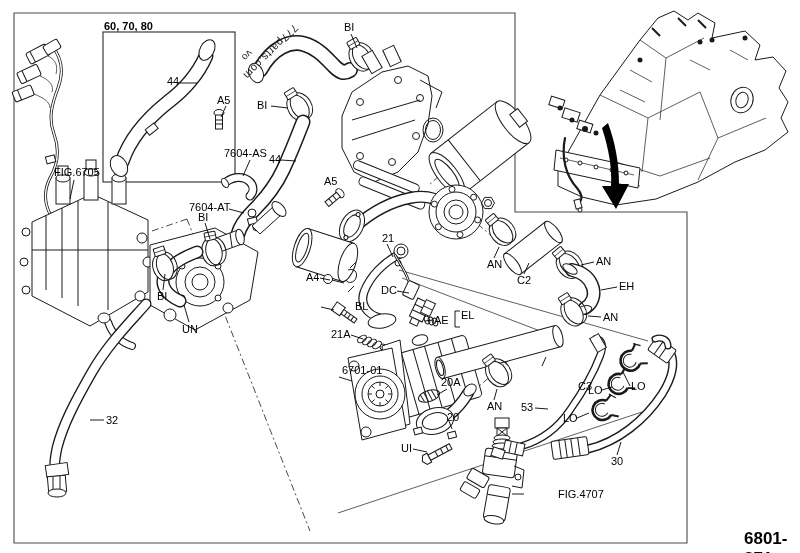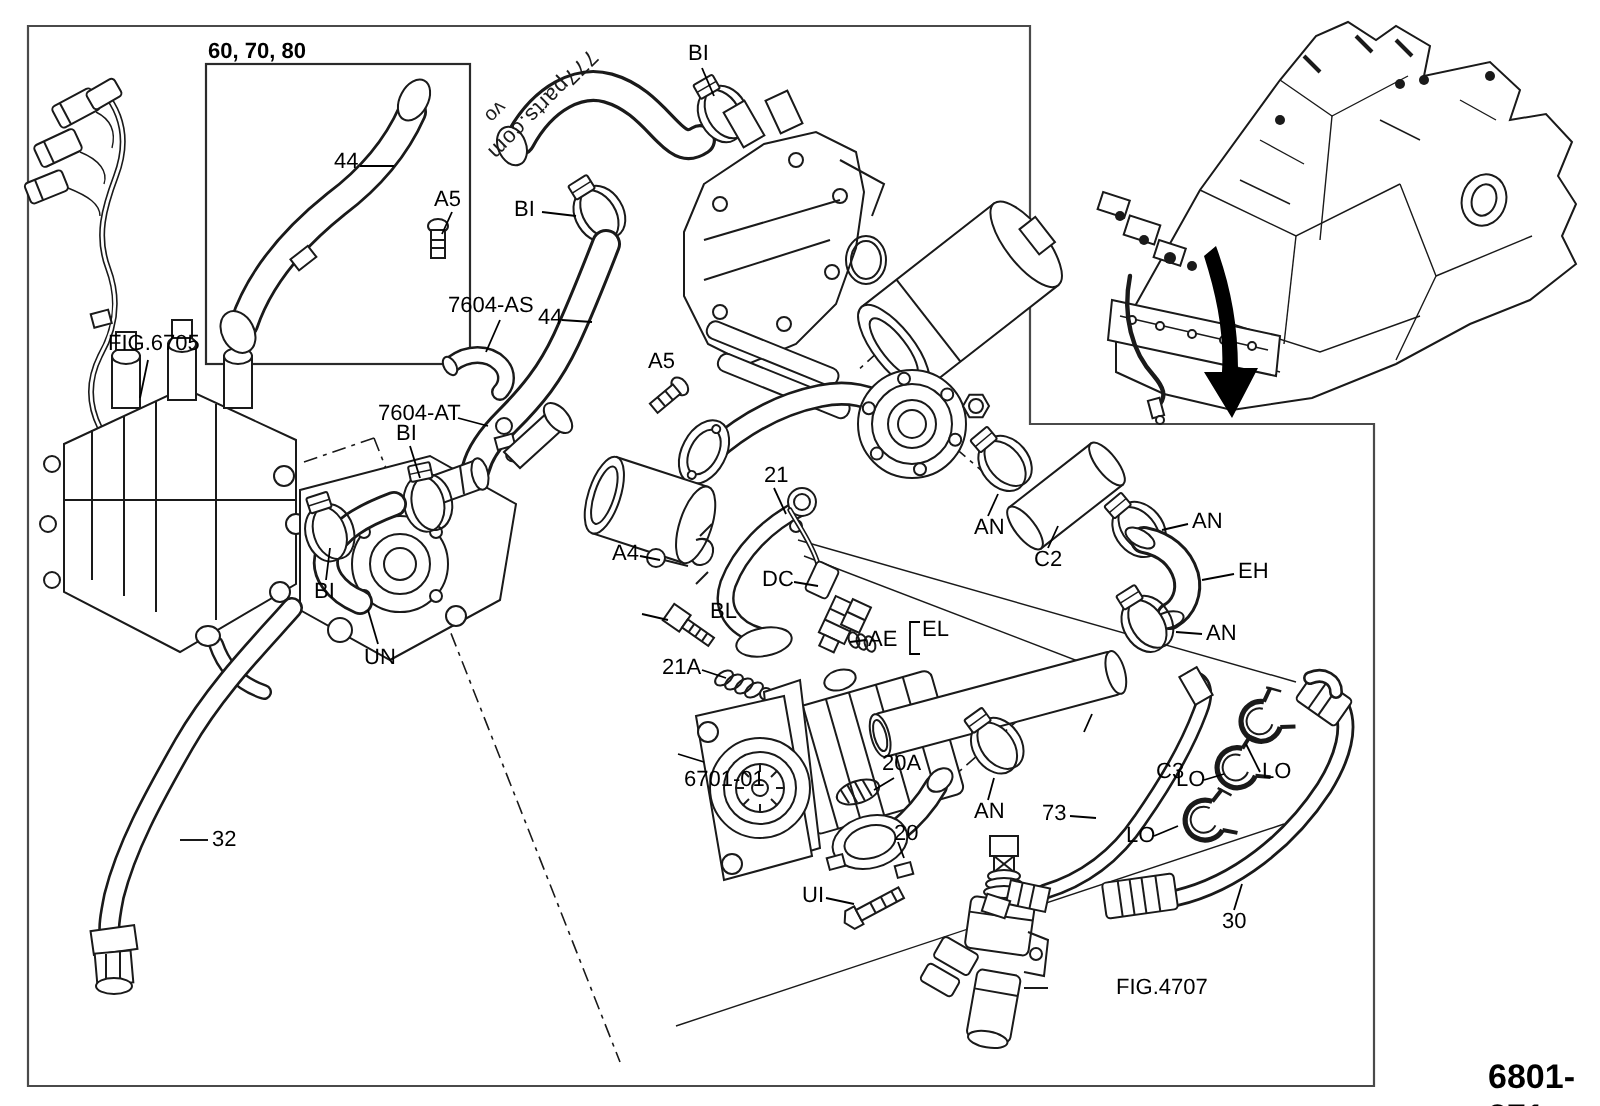--- a/index.html
+++ b/index.html
@@ -578,30 +578,30 @@
     <span class="callout" style="left: 157px; top: 291px;">BI</span>
     <span class="callout" style="left: 182px; top: 311px; margin-top: 13px;">UN</span>
     <span class="callout" style="left: 106px; top: 415px;">32</span>
     <span class="callout" style="left: 382px; top: 233px; text-align: center;">21</span>
     <span class="callout" style="left: 306px; top: 272px;">A4</span>
     <span class="callout" style="left: 381px; top: 285px;">DC</span>
     <span class="callout" style="left: 307px; top: 301px; padding-left: 48px;">BL</span>
     <span class="callout" style="left: 331px; top: 329px;">21A</span>
     <span class="callout" style="left: 434px; top: 315px;">AE</span>
     <span class="callout" style="left: 461px; top: 310px;">EL</span>
-    <span class="callout" style="left: 302px; top: 385px; padding-left: 40px;">6701-01</span>
+    <span class="callout" style="left: 302px; top: 365px; padding-left: 40px;">6701-01</span>
     <span class="callout" style="left: 441px; top: 377px;">20A</span>
     <span class="callout" style="left: 447px; top: 412px;">20</span>
     <span class="callout" style="left: 401px; top: 443px;">UI</span>
     <span class="callout" style="left: 487px; top: 259px;">AN</span>
     <span class="callout" style="left: 517px; top: 275px;">C2</span>
     <span class="callout" style="left: 596px; top: 256px;">AN</span>
     <span class="callout" style="left: 619px; top: 281px;">EH</span>
     <span class="callout" style="left: 603px; top: 312px;">AN</span>
     <span class="callout" style="left: 536px; top: 381px; margin-left: 42px;">C3</span>
     <span class="callout" style="left: 487px; top: 401px;">AN</span>
-    <span class="callout" style="left: 521px; top: 402px;">73</span>
+    <span class="callout" style="left: 521px; top: 402px;">53</span>
     <span class="callout" style="left: 631px; top: 381px;">LO</span>
     <span class="callout" style="left: 588px; top: 385px;">LO</span>
     <span class="callout" style="left: 563px; top: 413px;">LO</span>
     <span class="callout" style="left: 611px; top: 456px;">30</span>
     <span class="callout" style="left: 526px; top: 489px; margin-left: 32px;">FIG.4707</span>
   </div>
 
 </body></html>

